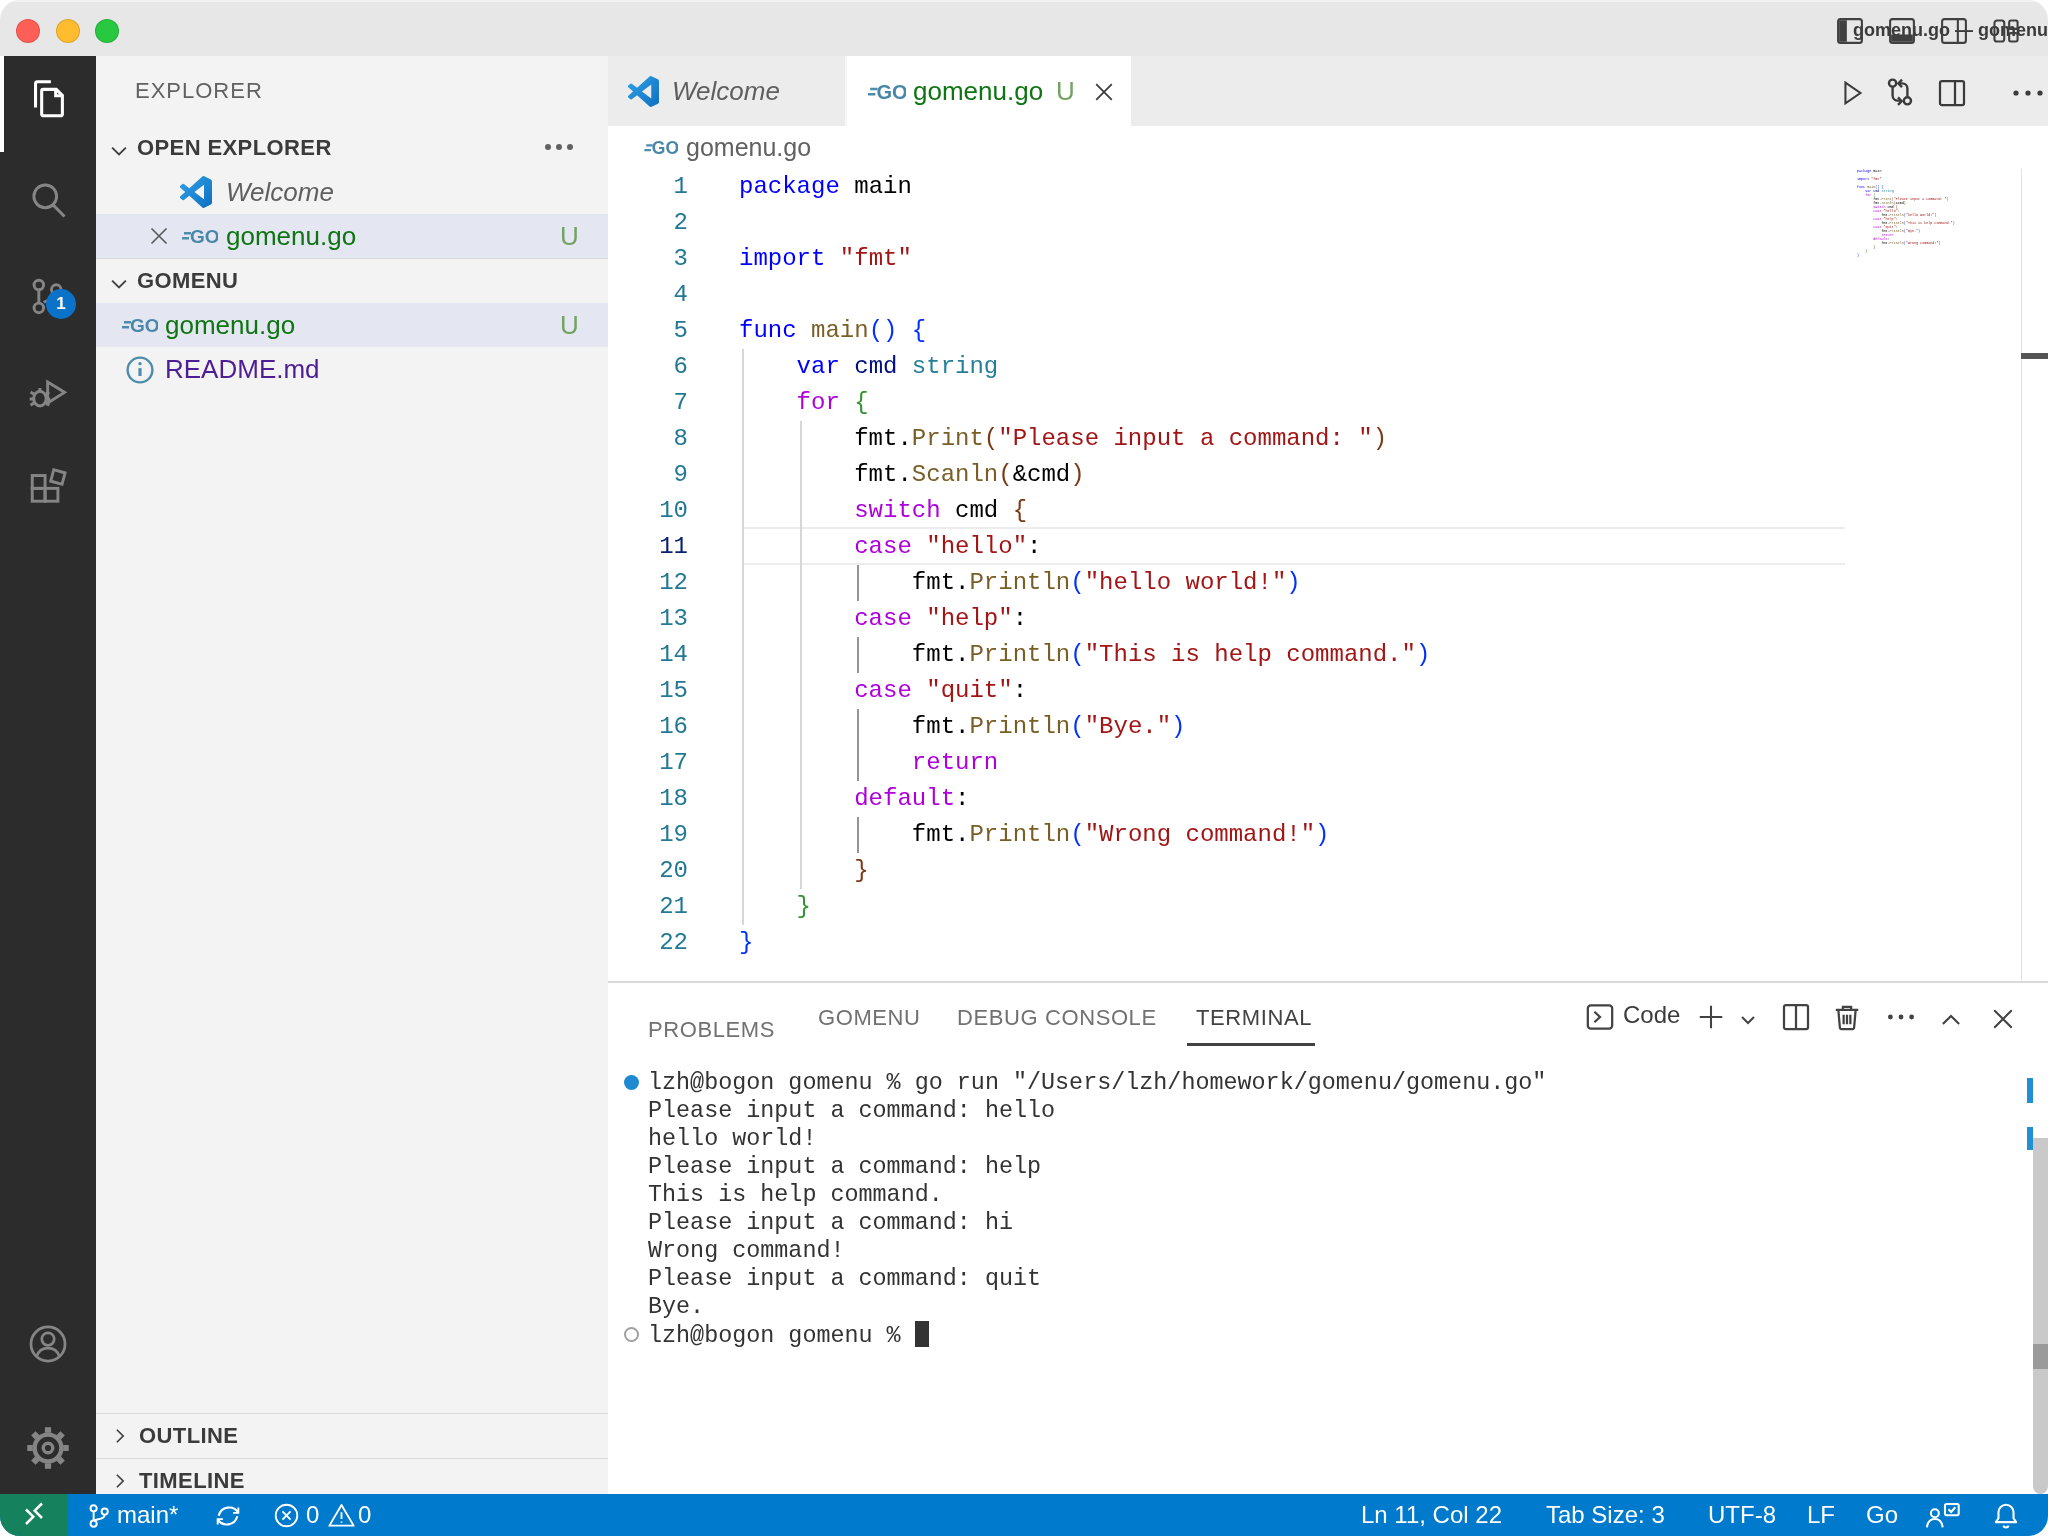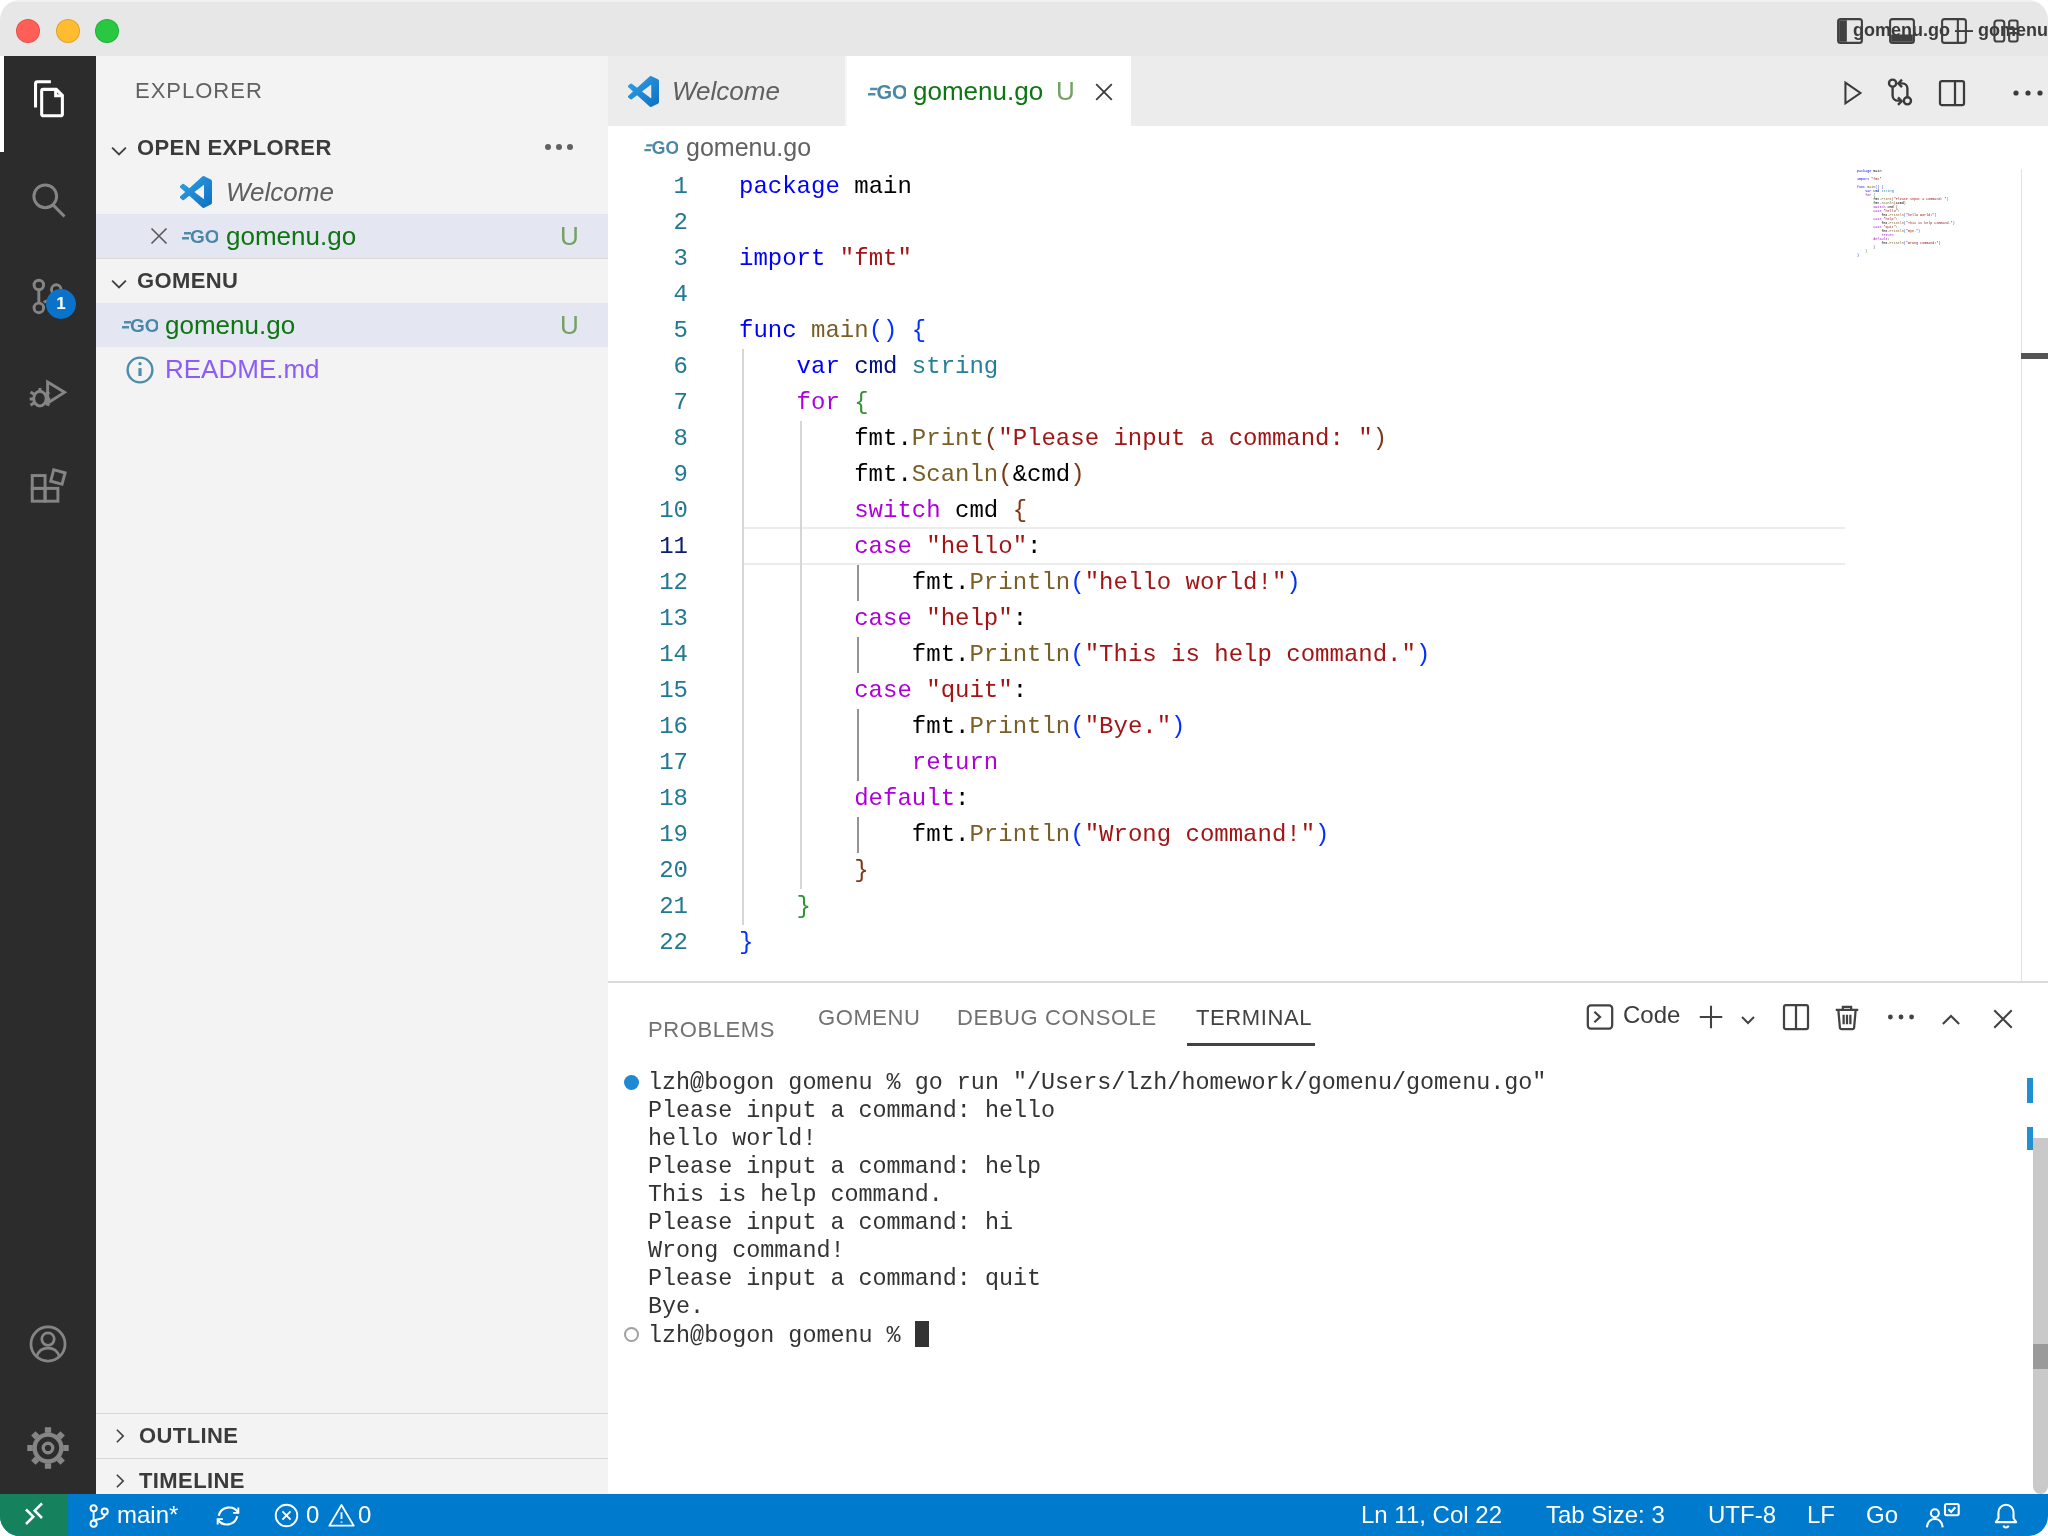--- a/index.html
+++ b/index.html
@@ -7,21 +7,21 @@
   body { font-family:"Liberation Sans",sans-serif; position:relative; overflow:hidden; }
   .abs { position:absolute; }
   .win { position:absolute; inset:0; border-radius:20px; overflow:hidden; background:#fff; }
   .titlebar { position:absolute; left:0; top:0; width:2048px; height:56px; background:#e7e7e7; border-top:2px solid #f2f2f2; }
   .tl { position:absolute; top:17px; width:24px; height:24px; border-radius:50%; }
   .title { position:absolute; top:0; left:0; width:2048px; height:56px; line-height:56px; text-align:right; font-size:18px; font-weight:bold; color:#3a3a3a;}
   .actbar { position:absolute; left:0; top:56px; width:96px; height:1438px; background:#2c2c2c; }
   .sidebar { position:absolute; left:96px; top:56px; width:512px; height:1438px; background:#f3f3f3; }
   .row { position:absolute; left:0; width:512px; height:44px; }
   .sel { background:#e4e6f1; }
-  .lbl13 { font-size:26px; color:#8b5cf6; }
+  .lbl13 { font-size:26px; color:#4c1d95; }
   .hdr { font-size:22px; font-weight:bold; color:#3b3b3b; letter-spacing:0.4px; }
   .green { color:#0e7512; }
   .ugreen { color:#73a262; }
   .tabsbar { position:absolute; left:608px; top:56px; width:1440px; height:70px; background:#ececec; }
   .tab { position:absolute; top:0; height:70px; }
   .breadcrumb { position:absolute; left:608px; top:126px; width:1440px; height:44px; background:#fff; }
   .editor { position:absolute; left:608px; top:170px; width:1440px; height:811px; background:#fff; }
   .code { position:absolute; font-family:"Liberation Mono",monospace; font-size:24px; line-height:36px; color:#000; white-space:pre; }
   .kb { color:#0000ff; } .kc { color:#af00db; } .fn { color:#795e26; }
   .st { color:#a31515; } .ty { color:#267f99; } .vr { color:#001080; }

